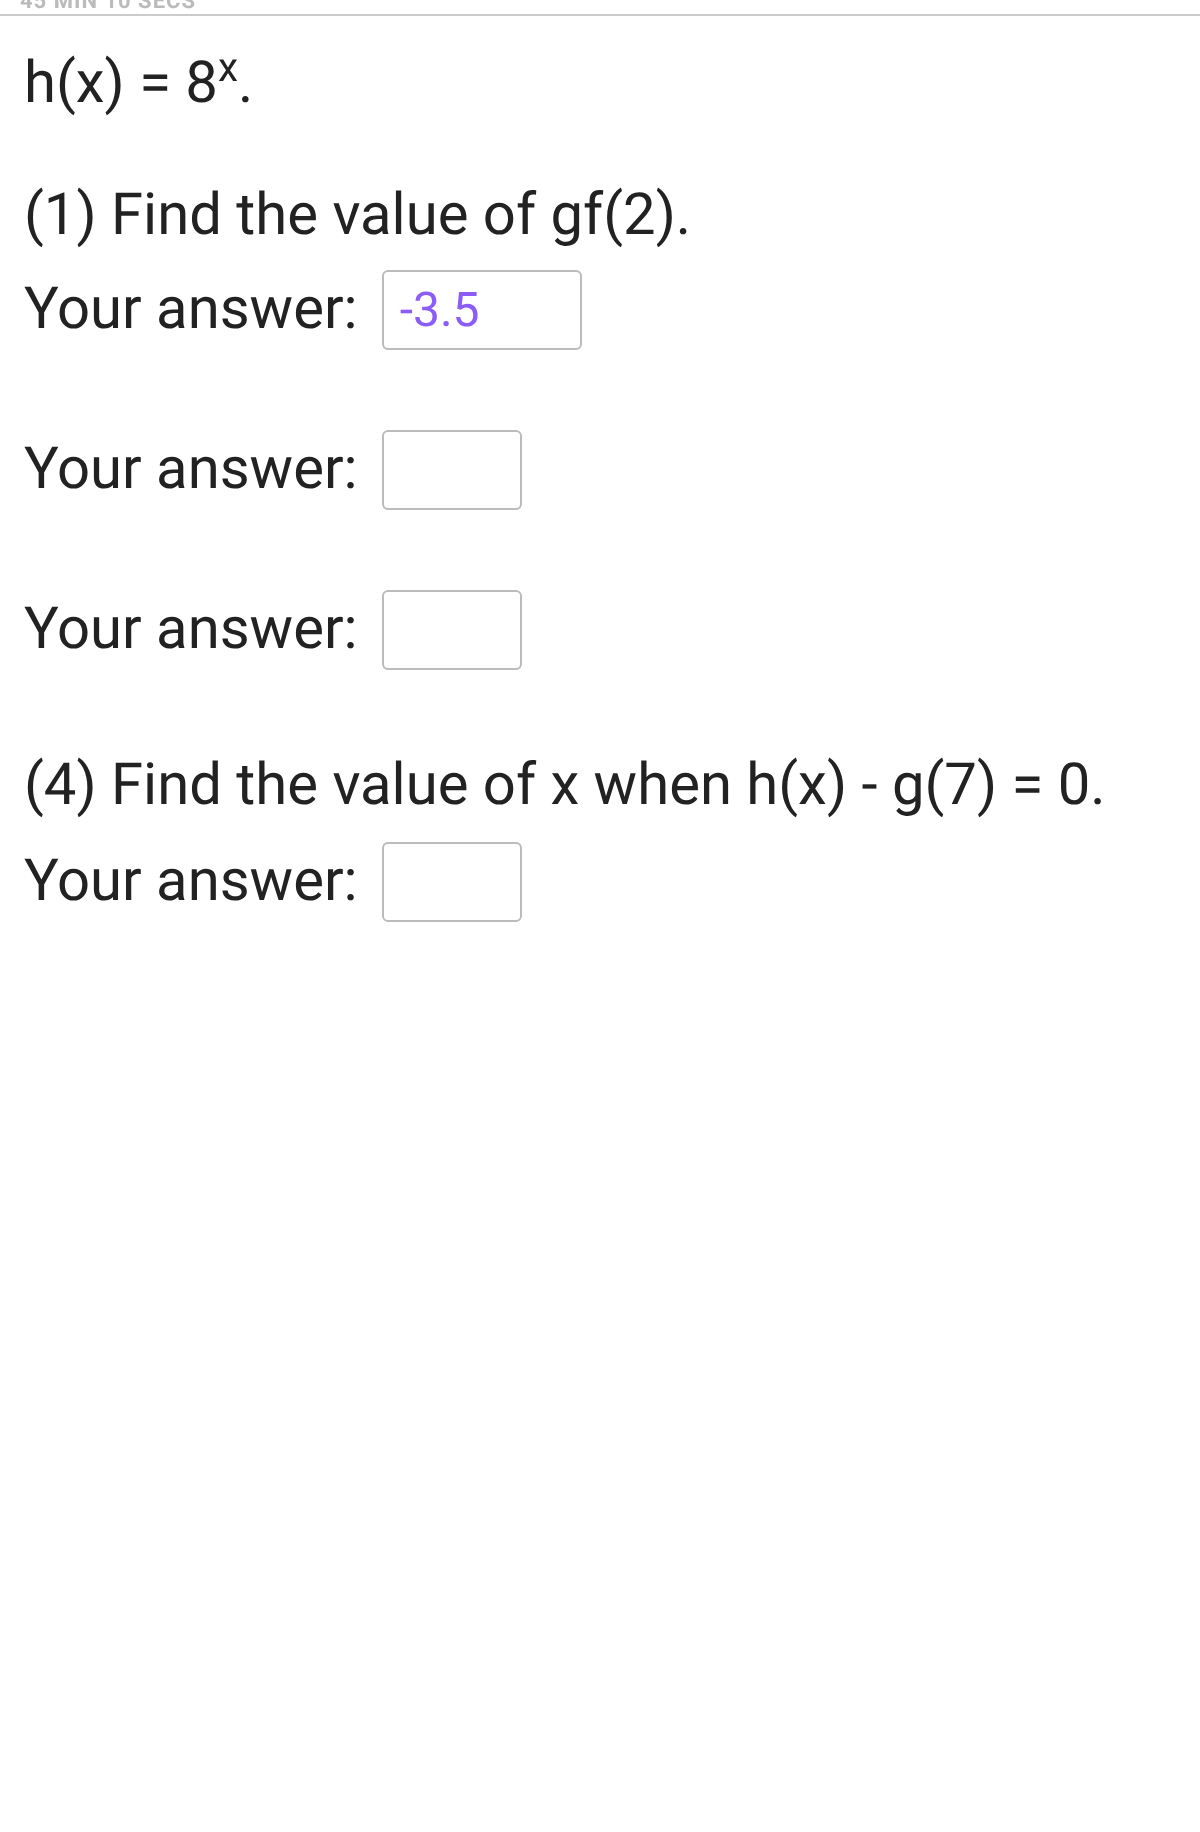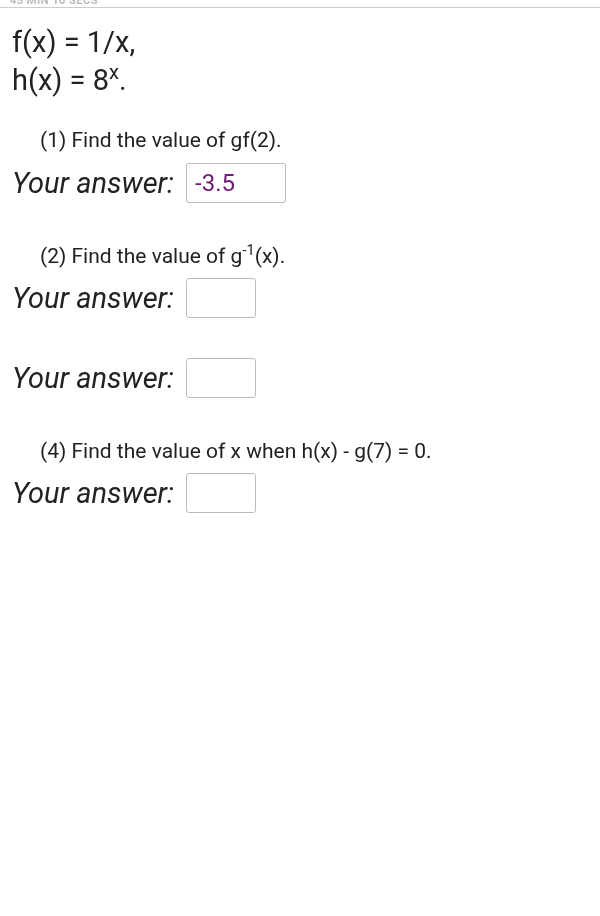--- a/index.html
+++ b/index.html
@@ -31,76 +31,72 @@
     }
     .definitions {
       font-size: 29px;
       line-height: 1.3;
       margin-bottom: 28px;
     }
     .question-block {
       margin-bottom: 40px;
     }
     .question-text {
-      font-size: 21px;
+      font-size: 29px;
       line-height: 1.3;
       margin-bottom: 8px;
-      margin-left: 28px;
     }
     .answer-row {
       font-size: 29px;
       display: flex;
       align-items: center;
       gap: 12px;
     }
     .answer-label {
       white-space: nowrap;
-      font-style: italic;
     }
     .answer-input {
       font-size: 24px;
       padding: 4px 8px;
       border: 1px solid #bbb;
       border-radius: 3px;
       width: 100px;
       height: 40px;
       font-family: inherit;
-      color: #701a75;
+      color: #8b5cf6;
     }
     .answer-input.empty {
       width: 70px;
     }
     sup {
       font-size: 0.7em;
       vertical-align: super;
       line-height: 0;
     }
   </style>
 </head>
 <body>
 
 <div class="timer-bar">45 min 10 secs</div>
 
 <div class="content">
 
   <div class="definitions">
-    <div>f(x) = 1/x,</div>
     <div><span>h(x) = 8</span><sup>x</sup><span>.</span></div>
   </div>
 
   <div class="question-block">
     <div class="question-text">(1) Find the value of gf(2).</div>
     <div class="answer-row">
       <span class="answer-label">Your answer:</span>
       <input type="text" class="answer-input" value="-3.5" style="">
     </div>
   </div>
 
   <div class="question-block">
-    <div class="question-text"><span>(2) Find the value of g</span><sup>-1</sup><span>(x).</span></div>
     <div class="answer-row">
       <span class="answer-label">Your answer:</span>
       <input type="text" class="answer-input empty" value="" style="">
     </div>
   </div>
 
   <div class="question-block">
     <div class="answer-row">
       <span class="answer-label">Your answer:</span>
       <input type="text" class="answer-input empty" value="" style="">

